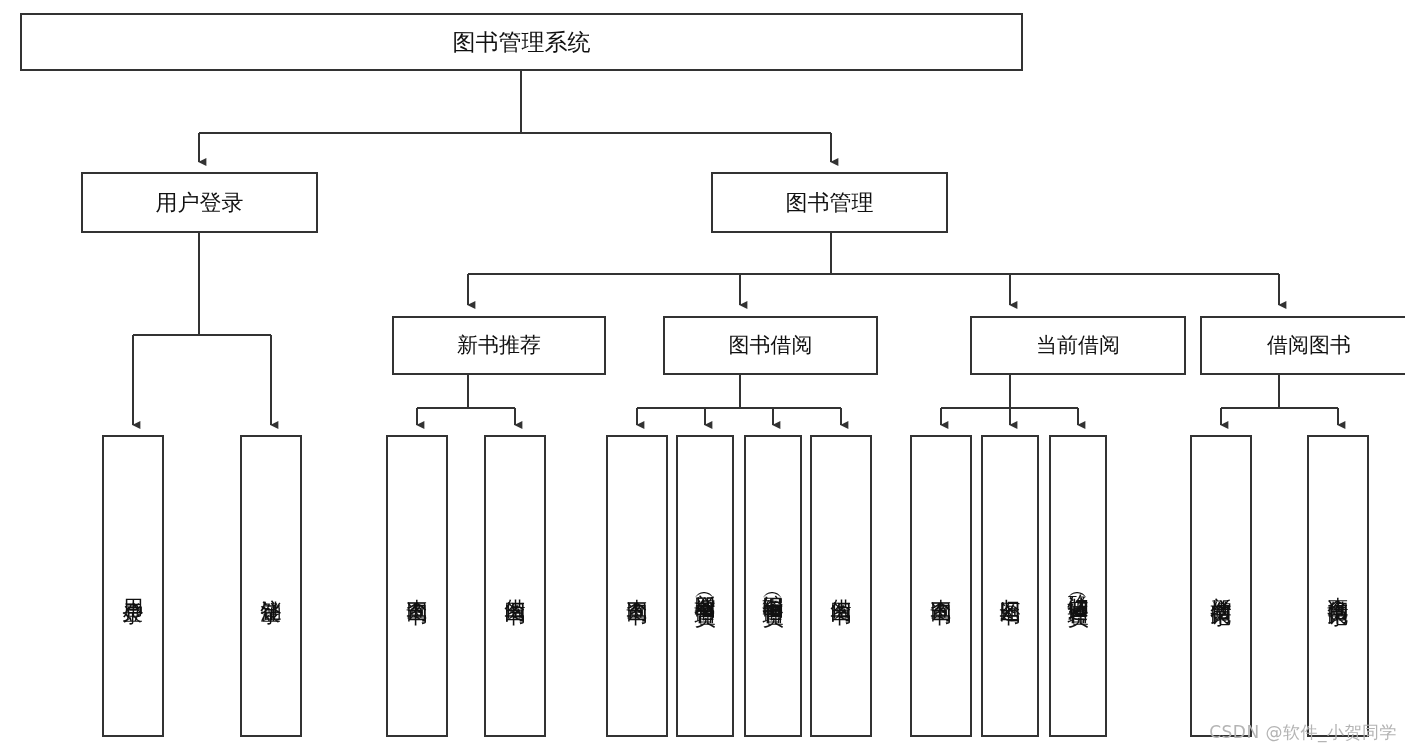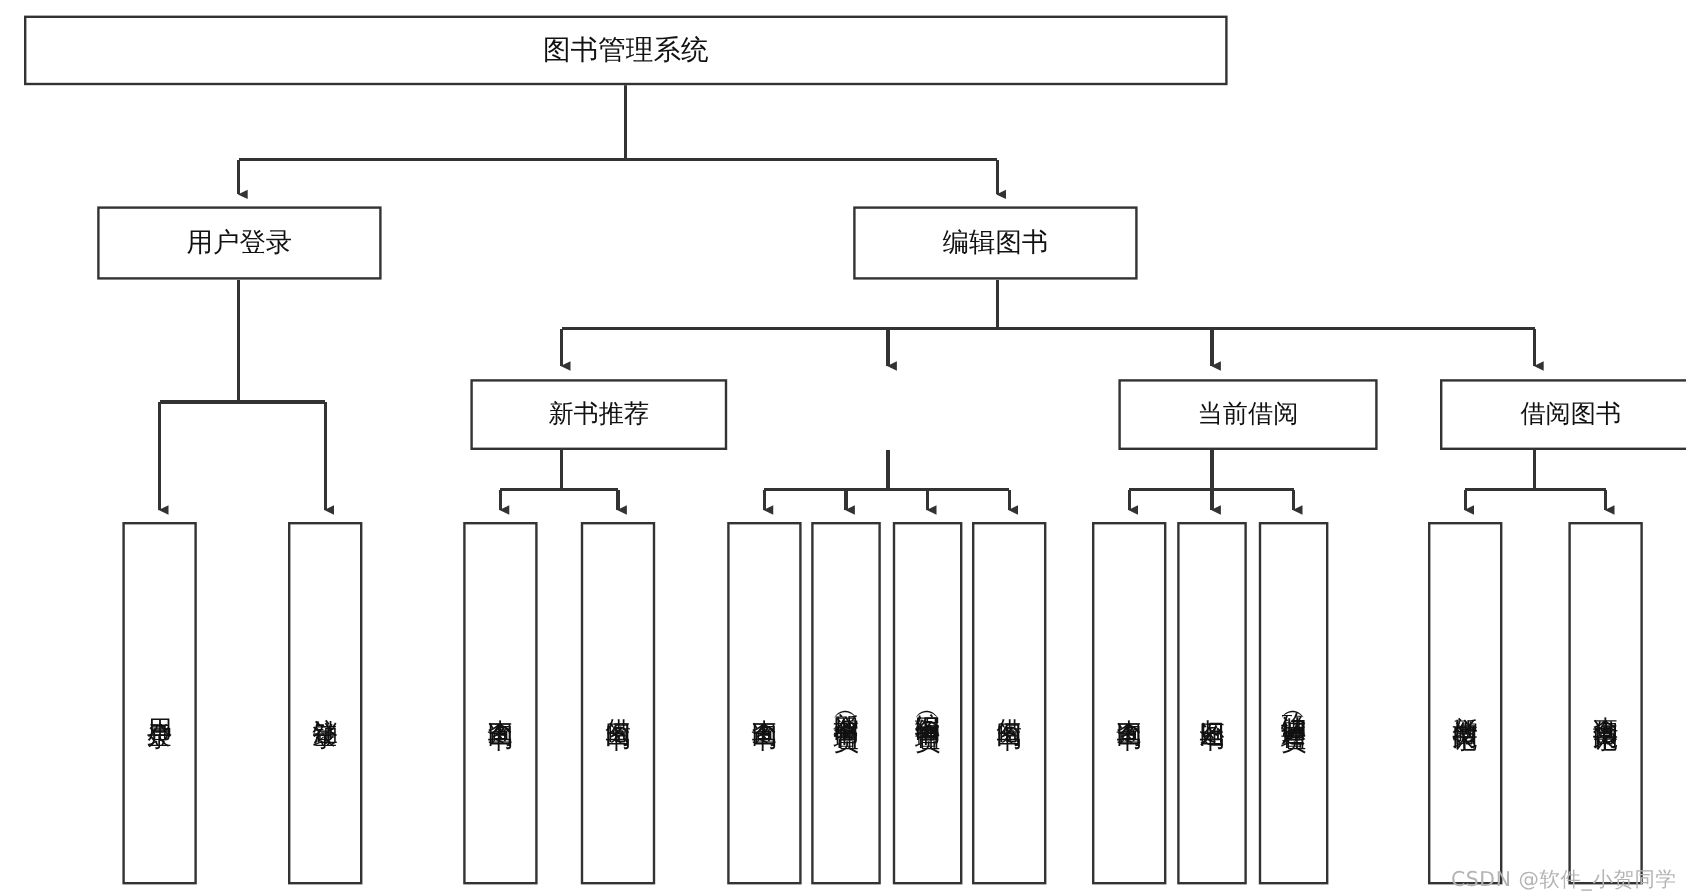--- a/index.html
+++ b/index.html
@@ -130,27 +130,30 @@
   </svg>
 
   <div class="node root" style="left:20px; top:13px; width:1003px; height:58px;">
     <span class="node-label">图书管理系统</span>
   </div>
 
   <div class="node level2" style="left:81px; top:172px; width:237px; height:61px;">
     <span class="node-label">用户登录</span>
   </div>
   <div class="node level2" style="left:711px; top:172px; width:237px; height:61px;">
-    <span class="node-label">编辑图书</span>
+    <span class="node-label">图书管理</span>
   </div>
 
   <div class="node level3" style="left:362px; top:316px; width:214px; height:59px;">
     <span class="node-label">新书推荐</span>
   </div>
-  <div class="node level3" style="left:902px; top:316px; width:216px; height:59px;">
+  <div class="node level3" style="left:633px; top:316px; width:215px; height:59px;">
+    <span class="node-label">图书借阅</span>
+  </div>
+  <div class="node level3" style="left:940px; top:316px; width:216px; height:59px;">
     <span class="node-label">当前借阅</span>
   </div>
   <div class="node level3" style="left:1170px; top:316px; width:218px; height:59px;">
     <span class="node-label">借阅图书</span>
   </div>
 
   <div class="node leaf" style="left:102px; top:435px; width:62px; height:302px;">
     <span class="node-label">用户登录</span>
   </div>
   <div class="node leaf" style="left:240px; top:435px; width:62px; height:302px;">

